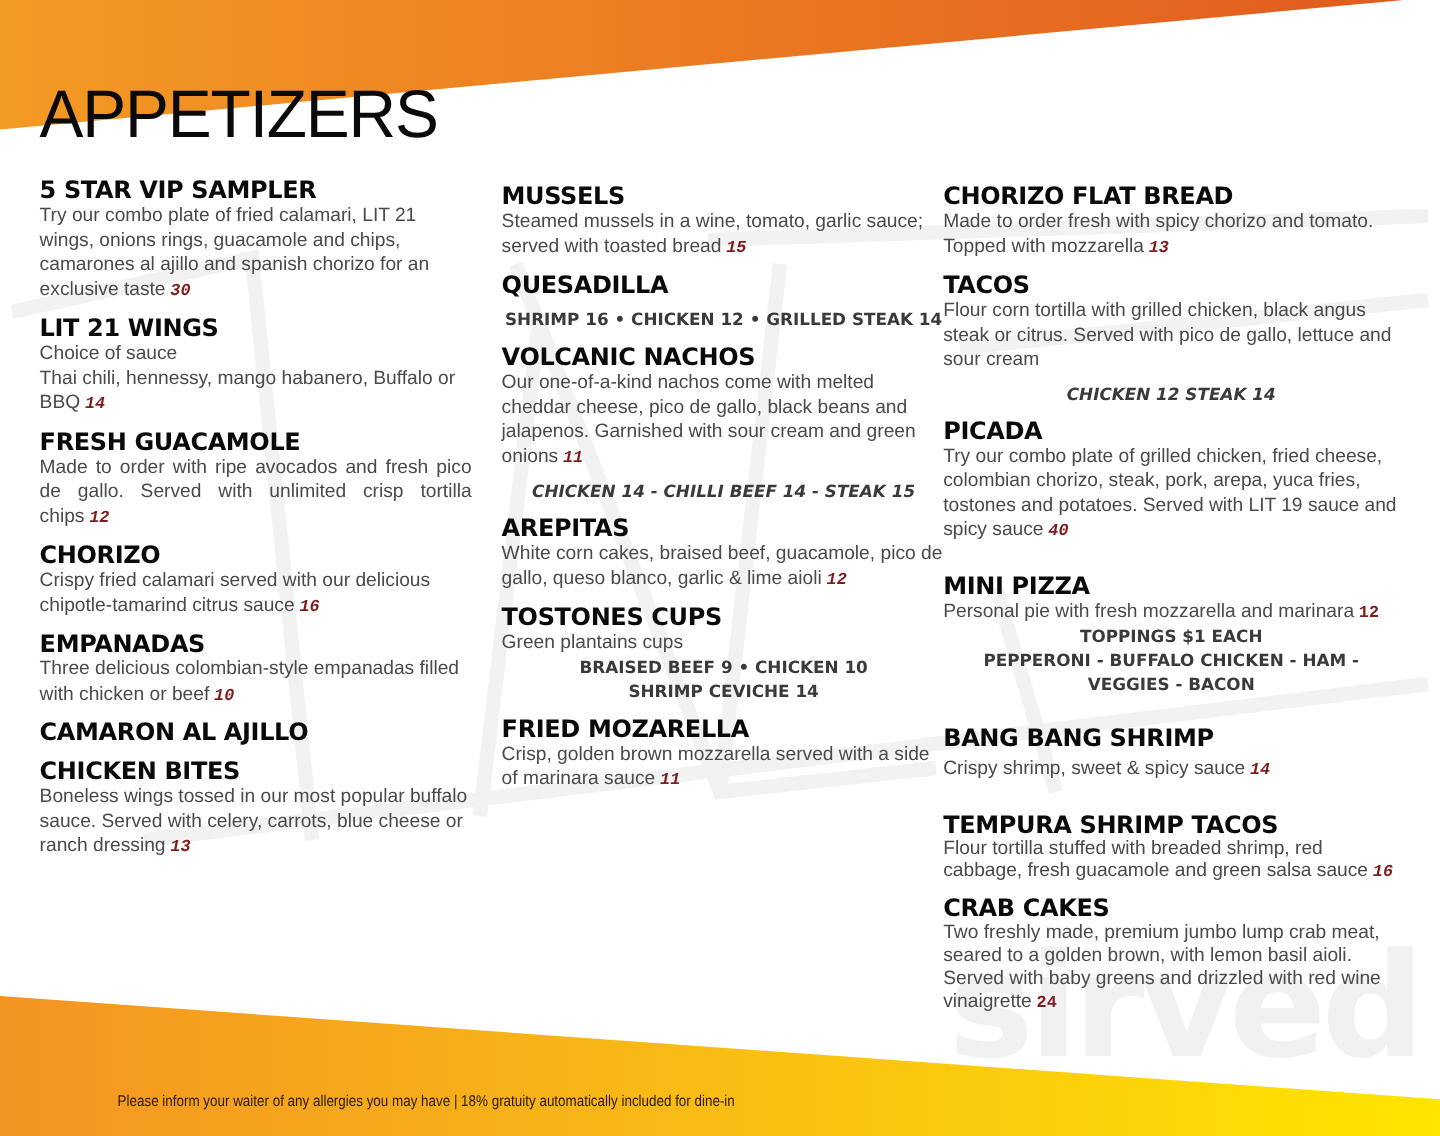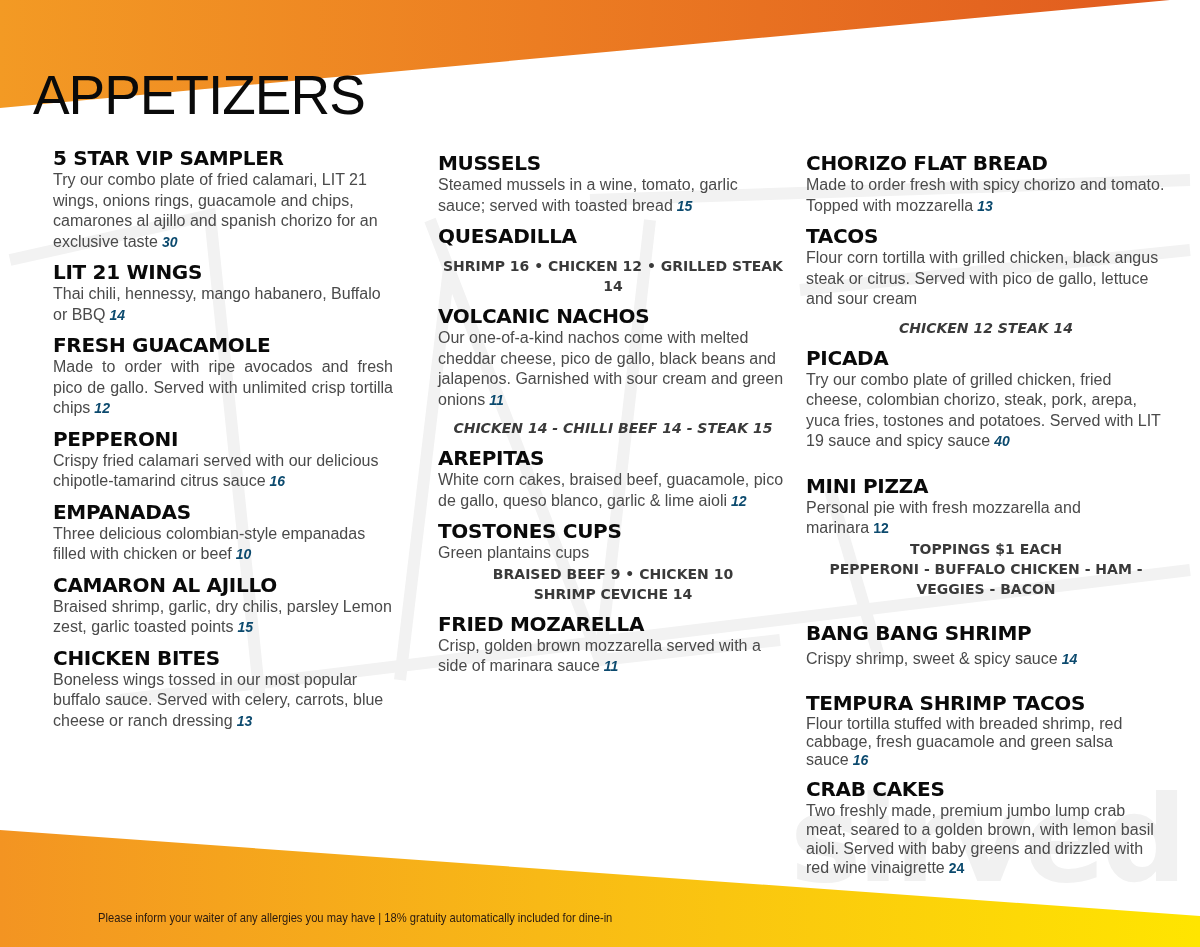--- a/index.html
+++ b/index.html
@@ -31,34 +31,34 @@
     .page-title {
       position: absolute; left: 33px; top: 62px; margin: 0;
       font-family: "Liberation Sans", sans-serif; font-weight: normal;
       font-size: 56px; letter-spacing: -1px; color: #0a0a0a;
       transform: scaleX(0.98); transform-origin: left;
     }
     .column { position: absolute; }
     .col-1 { left: 33px; top: 146px; width: 360px; }
     .col-2 { left: 418px; top: 151px; width: 370px; }
     .col-3 { left: 786px; top: 151px; width: 380px; }
-    .item { margin-bottom: 8px; margin-left: 20px; }
+    .item { margin-bottom: 8px; }
     .item-name {
       font-family: "DejaVu Sans", sans-serif; font-weight: bold;
       font-size: 20px; line-height: 24px; color: #0a0a0a; margin: 0;
       letter-spacing: -0.3px;
     }
     .item-desc {
       font-family: "Liberation Sans", sans-serif;
       font-size: 16px; line-height: 20.5px; color: #4a4a4a; margin: 0;
     }
     .item-desc.justify { text-align: justify; }
     .price {
-      font-family: Liberation Sans, sans-serif; font-weight: bold; font-style: italic;
-      font-size: 14px; color: #0c4a6e; margin-left: 4px;
+      font-family: Liberation Mono, monospace; font-weight: bold; font-style: italic;
+      font-size: 14px; color: #7f1d1d; margin-left: 4px;
     }
     .price.upright { font-style: normal; }
     .options {
       font-family: "DejaVu Sans", sans-serif; font-weight: bold;
       font-size: 14px; line-height: 20px; color: #3a3a3a; margin: 0; text-align: center;
     }
     .options.italic { font-style: italic; }
     .options-spaced { margin-top: 8px; }
     .gap-lg { margin-bottom: 22px; }
     .footer-note {
@@ -90,37 +90,37 @@
 
 <h1 class="page-title">APPETIZERS</h1>
 
 <div class="column col-1">
   <div class="item">
     <p class="item-name">5 STAR VIP SAMPLER</p>
     <p class="item-desc"><span>Try our combo plate of fried calamari, LIT 21 wings, onions rings, guacamole and chips, camarones al ajillo and spanish chorizo for an exclusive taste</span><span class="price">30</span></p>
   </div>
   <div class="item">
     <p class="item-name">LIT 21 WINGS</p>
+    <p class="item-desc">Choice of sauce</p>
     <p class="item-desc"><span>Thai chili, hennessy, mango habanero, Buffalo or BBQ</span><span class="price">14</span></p>
   </div>
   <div class="item">
     <p class="item-name">FRESH GUACAMOLE</p>
     <p class="item-desc justify"><span>Made to order with ripe avocados and fresh pico de gallo. Served with unlimited crisp tortilla chips</span><span class="price">12</span></p>
   </div>
   <div class="item">
-    <p class="item-name">PEPPERONI</p>
+    <p class="item-name">CHORIZO</p>
     <p class="item-desc"><span>Crispy fried calamari served with our delicious chipotle-tamarind citrus sauce</span><span class="price">16</span></p>
   </div>
   <div class="item">
     <p class="item-name">EMPANADAS</p>
     <p class="item-desc"><span>Three delicious colombian-style empanadas filled with chicken or beef</span><span class="price">10</span></p>
   </div>
   <div class="item">
     <p class="item-name">CAMARON AL AJILLO</p>
-    <p class="item-desc"><span>Braised shrimp, garlic, dry chilis, parsley Lemon zest, garlic toasted points</span><span class="price">15</span></p>
   </div>
   <div class="item">
     <p class="item-name">CHICKEN BITES</p>
     <p class="item-desc"><span>Boneless wings tossed in our most popular buffalo sauce. Served with celery, carrots, blue cheese or ranch dressing</span><span class="price">13</span></p>
   </div>
 </div>
 
 <div class="column col-2">
   <div class="item">
     <p class="item-name">MUSSELS</p>

